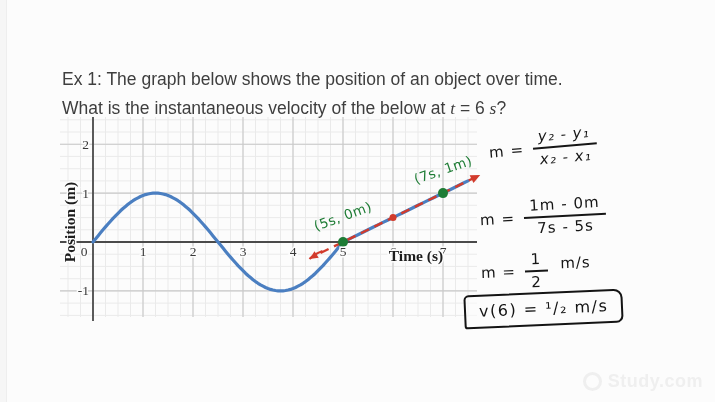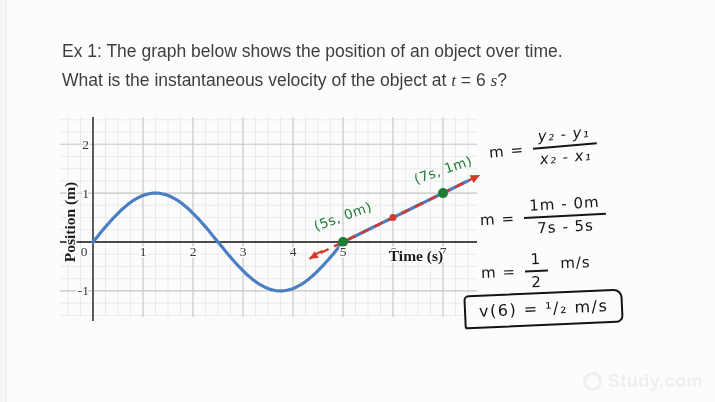--- a/index.html
+++ b/index.html
@@ -6,21 +6,21 @@
   body{
     width:715px;height:402px;position:relative;overflow:hidden;
     background:#fcfcfc;
     font-family:"Liberation Sans", sans-serif;
   }
   .frame-edge{
     position:absolute;left:0;top:0;width:6px;height:402px;
     background:#f6f6f6;border-right:1px solid #eeeeee;
   }
   .title-block{
-    position:absolute;left:62px;top:37px;width:540px;
+    position:absolute;left:62px;top:65px;width:540px;
     font-size:17.5px;line-height:29px;color:#3e3e3e;
   }
   .mvar{font-family:"Liberation Serif", serif;font-style:italic;}
   svg{position:absolute;left:0;top:0;}
   .tick{
     font-family:"Liberation Serif", serif;font-size:13.5px;fill:#383838;
     stroke:#fcfcfc;stroke-width:3px;paint-order:stroke;
   }
   .axis-label{
     font-family:"Liberation Serif", serif;font-weight:bold;font-size:15.5px;fill:#1d1d1d;
@@ -54,21 +54,21 @@
     width:13px;height:13px;border:3.5px solid #efefef;border-radius:50%;display:inline-block;
   }
 </style>
 </head>
 <body>
 
 <div class="frame-edge"></div>
 
 <div class="title-block">
   <div>Ex 1: The graph below shows the position of an object over time.</div>
-  <div><span>What is the instantaneous velocity of the object at </span><span class="mvar">t</span><span> = 6 </span><span class="mvar">s</span><span>?</span></div>
+  <div><span>What is the instantaneous velocity of the below at </span><span class="mvar">t</span><span> = 6 </span><span class="mvar">s</span><span>?</span></div>
 </div>
 
 <svg width="715" height="402" viewBox="0 0 715 402">
     <path d="M93,117V317M80.5,117V317M68,117V317M105.5,117V317M118,117V317M130.5,117V317M143,117V317M155.5,117V317M168,117V317M180.5,117V317M193,117V317M205.5,117V317M218,117V317M230.5,117V317M243,117V317M255.5,117V317M268,117V317M280.5,117V317M293,117V317M305.5,117V317M318,117V317M330.5,117V317M343,117V317M355.5,117V317M368,117V317M380.5,117V317M393,117V317M405.5,117V317M418,117V317M430.5,117V317M443,117V317M455.5,117V317M468,117V317M60,242.0H477M60,229.8H477M60,217.6H477M60,205.3H477M60,193.1H477M60,180.9H477M60,168.7H477M60,156.4H477M60,144.2H477M60,132.0H477M60,119.8H477M60,254.2H477M60,266.4H477M60,278.7H477M60,290.9H477M60,303.1H477M60,315.4H477" stroke="#eaeaea" stroke-width="1" fill="none"></path>
     <path d="M143,117V317M193,117V317M243,117V317M293,117V317M343,117V317M393,117V317M443,117V317M60,144.2H477M60,193.1H477M60,290.9H477" stroke="#c9c9c9" stroke-width="1.1" fill="none"></path>
     <path d="M93,117V321M60,242H477" stroke="#4a4a4a" stroke-width="1.8" fill="none"></path>
     <path d="M93.0,242.0L95.5,238.9L98.0,235.9L100.5,232.8L103.0,229.8L105.5,226.9L108.0,224.0L110.5,221.2L113.0,218.4L115.5,215.8L118.0,213.3L120.5,210.8L123.0,208.5L125.5,206.4L128.0,204.3L130.5,202.4L133.0,200.7L135.5,199.1L138.0,197.8L140.5,196.5L143.0,195.5L145.5,194.6L148.0,194.0L150.5,193.5L153.0,193.2L155.5,193.1L158.0,193.2L160.5,193.5L163.0,194.0L165.5,194.6L168.0,195.5L170.5,196.5L173.0,197.8L175.5,199.1L178.0,200.7L180.5,202.4L183.0,204.3L185.5,206.4L188.0,208.5L190.5,210.8L193.0,213.3L195.5,215.8L198.0,218.4L200.5,221.2L203.0,224.0L205.5,226.9L208.0,229.8L210.5,232.8L213.0,235.9L215.5,238.9L218.0,242.0L220.5,245.1L223.0,248.1L225.5,251.2L228.0,254.2L230.5,257.1L233.0,260.0L235.5,262.8L238.0,265.6L240.5,268.2L243.0,270.7L245.5,273.2L248.0,275.5L250.5,277.6L253.0,279.7L255.5,281.6L258.0,283.3L260.5,284.9L263.0,286.2L265.5,287.5L268.0,288.5L270.5,289.4L273.0,290.0L275.5,290.5L278.0,290.8L280.5,290.9L283.0,290.8L285.5,290.5L288.0,290.0L290.5,289.4L293.0,288.5L295.5,287.5L298.0,286.2L300.5,284.9L303.0,283.3L305.5,281.6L308.0,279.7L310.5,277.6L313.0,275.5L315.5,273.2L318.0,270.7L320.5,268.2L323.0,265.6L325.5,262.8L328.0,260.0L330.5,257.1L333.0,254.2L335.5,251.2L338.0,248.1L340.5,245.1L343.0,242.0L348.0,239.6L353.0,237.1L358.0,234.7L363.0,232.2L368.0,229.8L373.0,227.3L378.0,224.9L383.0,222.4L388.0,220.0L393.0,217.6L398.0,215.1L403.0,212.7L408.0,210.2L413.0,207.8L418.0,205.3L423.0,202.9L428.0,200.4L433.0,198.0L438.0,195.5L443.0,193.1L448.0,190.7L453.0,188.2L458.0,185.8L463.0,183.3L468.0,180.9" stroke="#4b7fc1" stroke-width="3.2" fill="none" stroke-linecap="round" stroke-linejoin="round"></path>
     <line x1="320.5" y1="253.0" x2="473.0" y2="178.4" stroke="#d23b2c" stroke-width="2.4" stroke-dasharray="9 6"></line>
     <polygon points="480.2,174.9 473.5,183.1 469.6,175.2" fill="#d23b2c"></polygon>
     <path d="M322.5,251.0 q-8,3 -13,8" stroke="#d23b2c" stroke-width="2.2" fill="none"></path>

